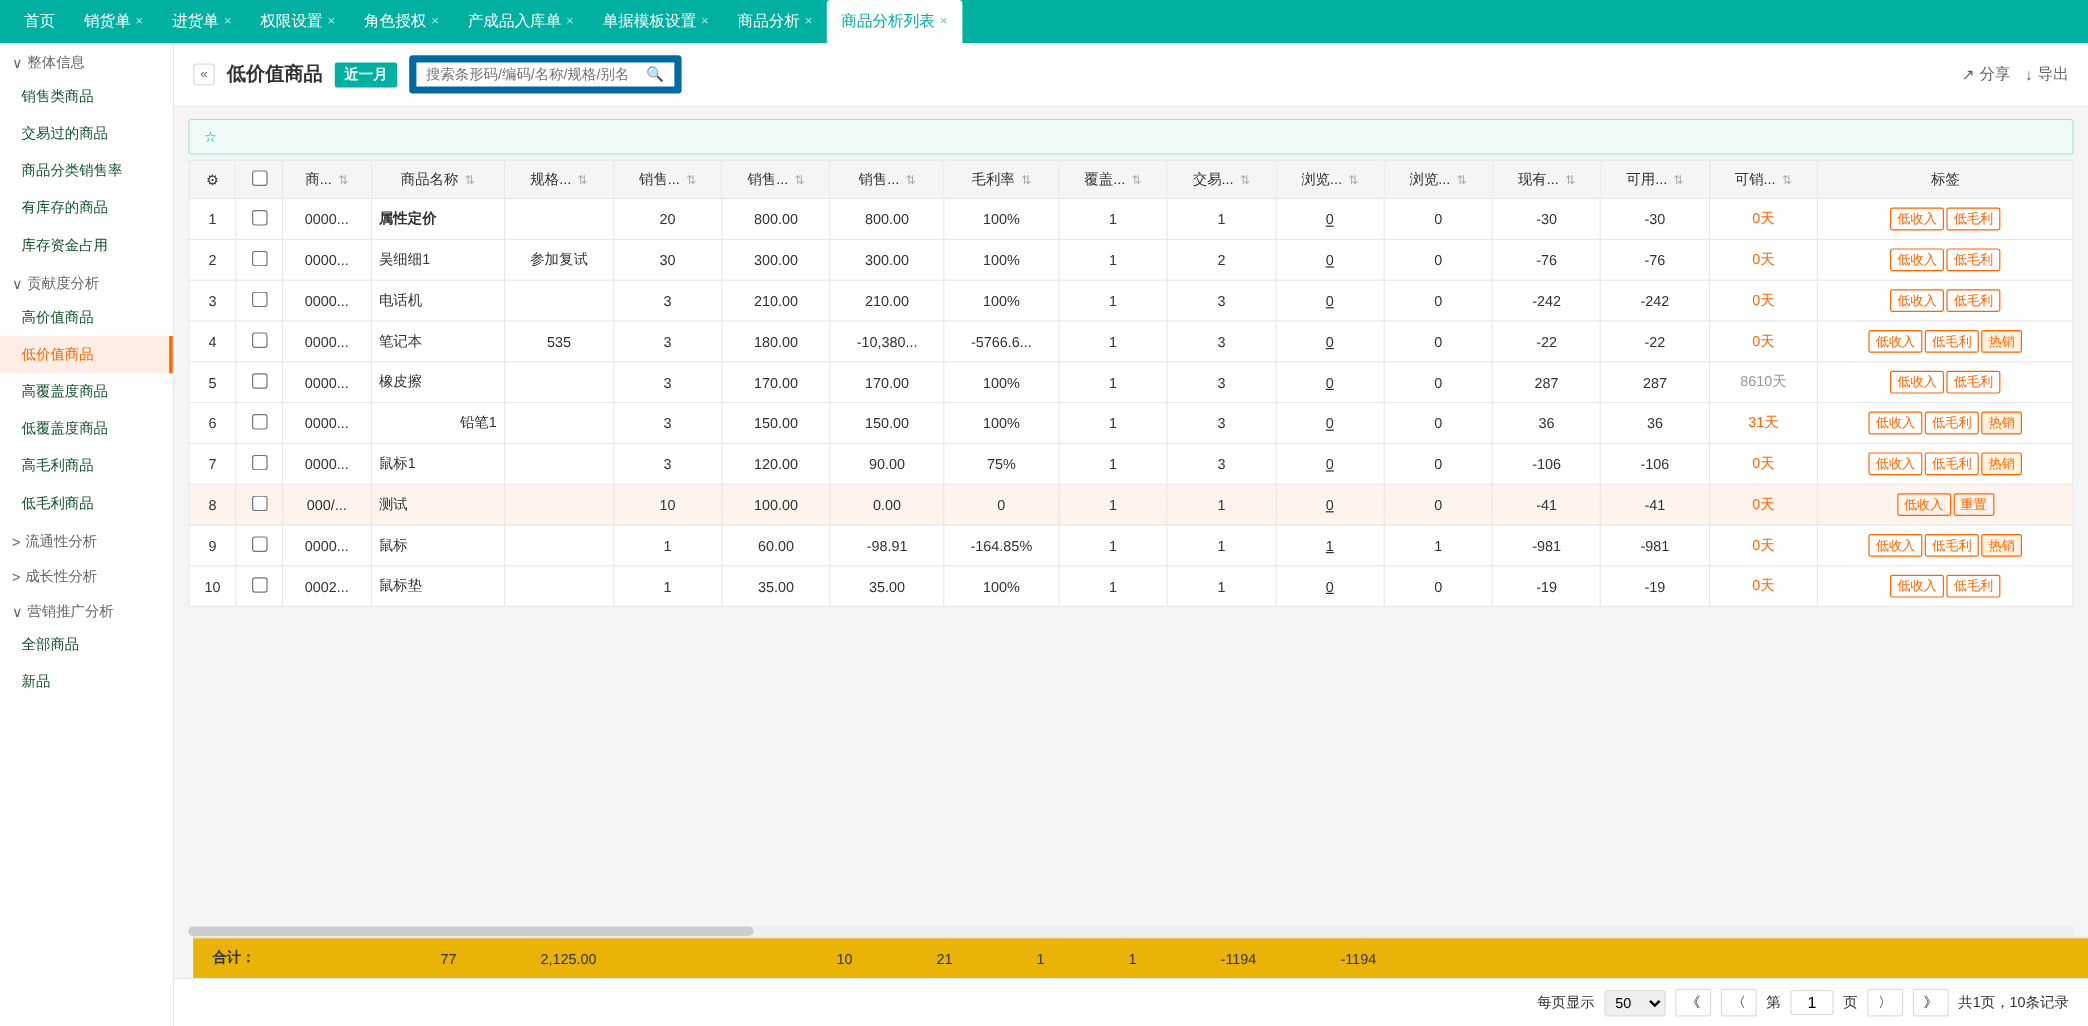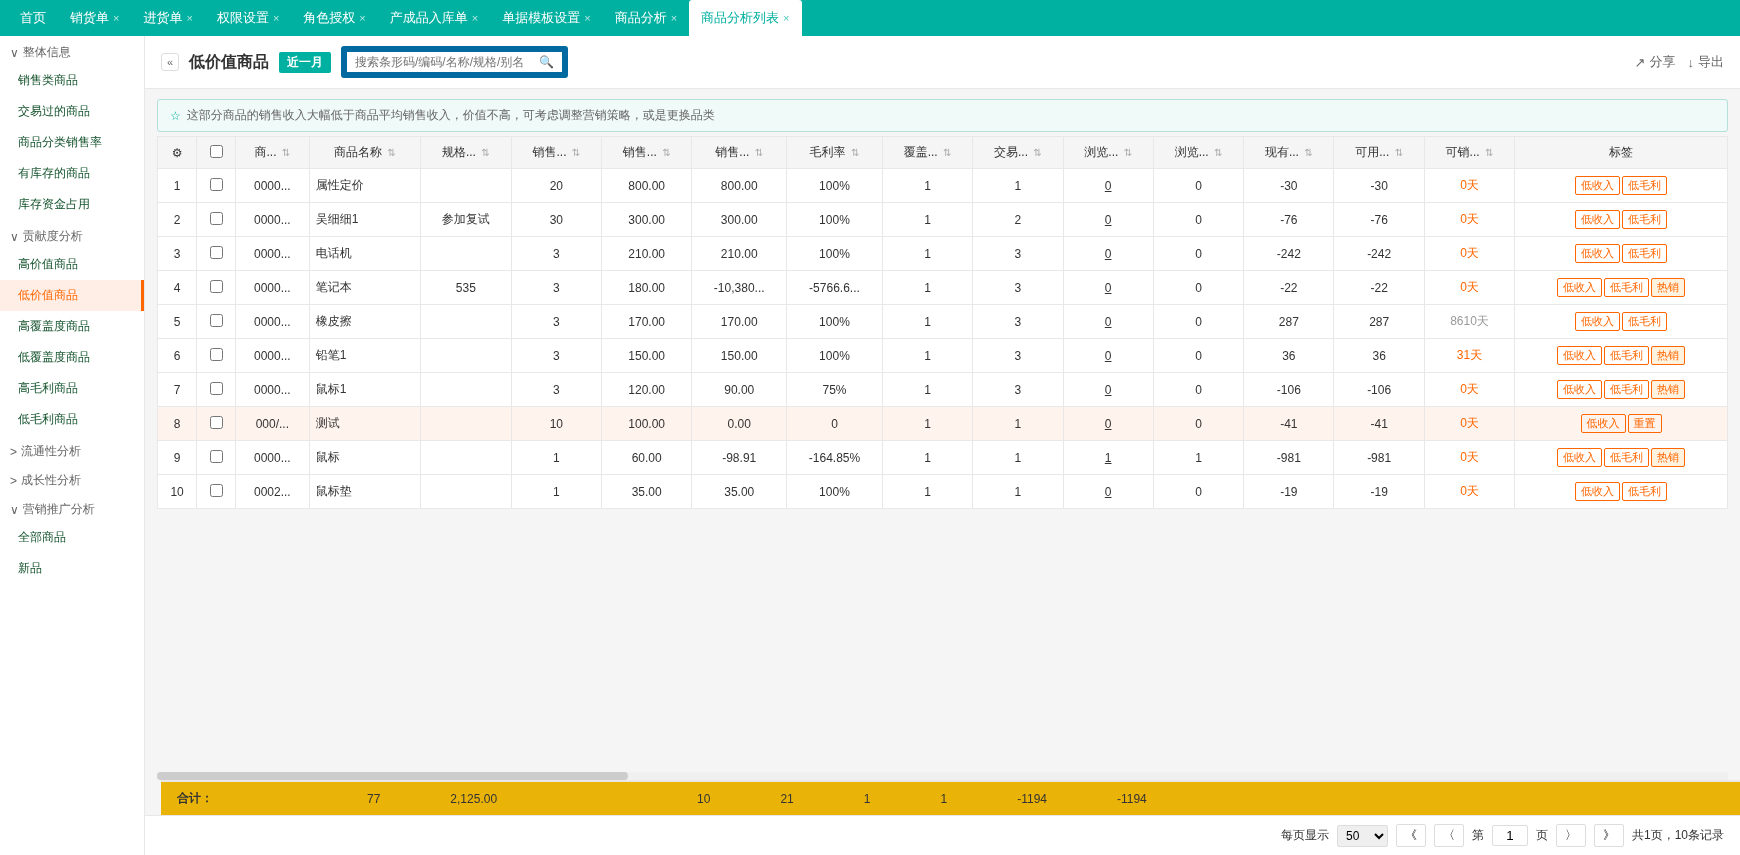--- a/index.html
+++ b/index.html
@@ -341,21 +341,20 @@
         </div>
         <div class="action-btn">
           <span>↓</span>
           <span>导出</span>
         </div>
       </div>
     </div>
 
     <div class="info-banner">
       <span style="color:#00b0a0;">☆</span>
-      <span>这部分商品的销售收入大幅低于商品平均销售收入，价值不高，可考虑调整营销策略，或是更换品类</span>
     </div>
 
     <div class="table-area">
       <table>
         <thead>
           <tr>
             <th>⚙</th>
             <th><input type="checkbox" style=""></th>
             <th>商... <span class="sort-icon">⇅</span></th>
             <th>商品名称 <span class="sort-icon">⇅</span></th>
@@ -372,21 +371,21 @@
             <th>可用... <span class="sort-icon">⇅</span></th>
             <th>可销... <span class="sort-icon">⇅</span></th>
             <th>标签</th>
           </tr>
         </thead>
         <tbody id="table-body">
         <tr>
     <td>1</td>
     <td><input type="checkbox" style=""></td>
     <td>0000...</td>
-    <td style="text-align:left;">属性定价</td>
+    <td style="text-align:left;font-weight:bold;">属性定价</td>
     <td></td>
     <td>20</td>
     <td>800.00</td>
     <td>800.00</td>
     <td>100%</td>
     <td>1</td>
     <td>1</td>
     <td><span class="underline-link">0</span></td>
     <td>0</td>
     <td>-30</td>
@@ -467,21 +466,21 @@
     <td>0</td>
     <td>287</td>
     <td>287</td>
     <td><span style="color:#999">8610天</span></td>
     <td><span class="tag-badge tag-low-income">低收入</span><span class="tag-badge tag-low-margin">低毛利</span></td>
   </tr>
             <tr>
     <td>6</td>
     <td><input type="checkbox" style=""></td>
     <td>0000...</td>
-    <td style="text-align:left;margin-top:24px;">铅笔1</td>
+    <td style="text-align:right;margin-top:24px;">铅笔1</td>
     <td></td>
     <td>3</td>
     <td>150.00</td>
     <td>150.00</td>
     <td>100%</td>
     <td>1</td>
     <td>3</td>
     <td><span class="underline-link">0</span></td>
     <td>0</td>
     <td>36</td>

